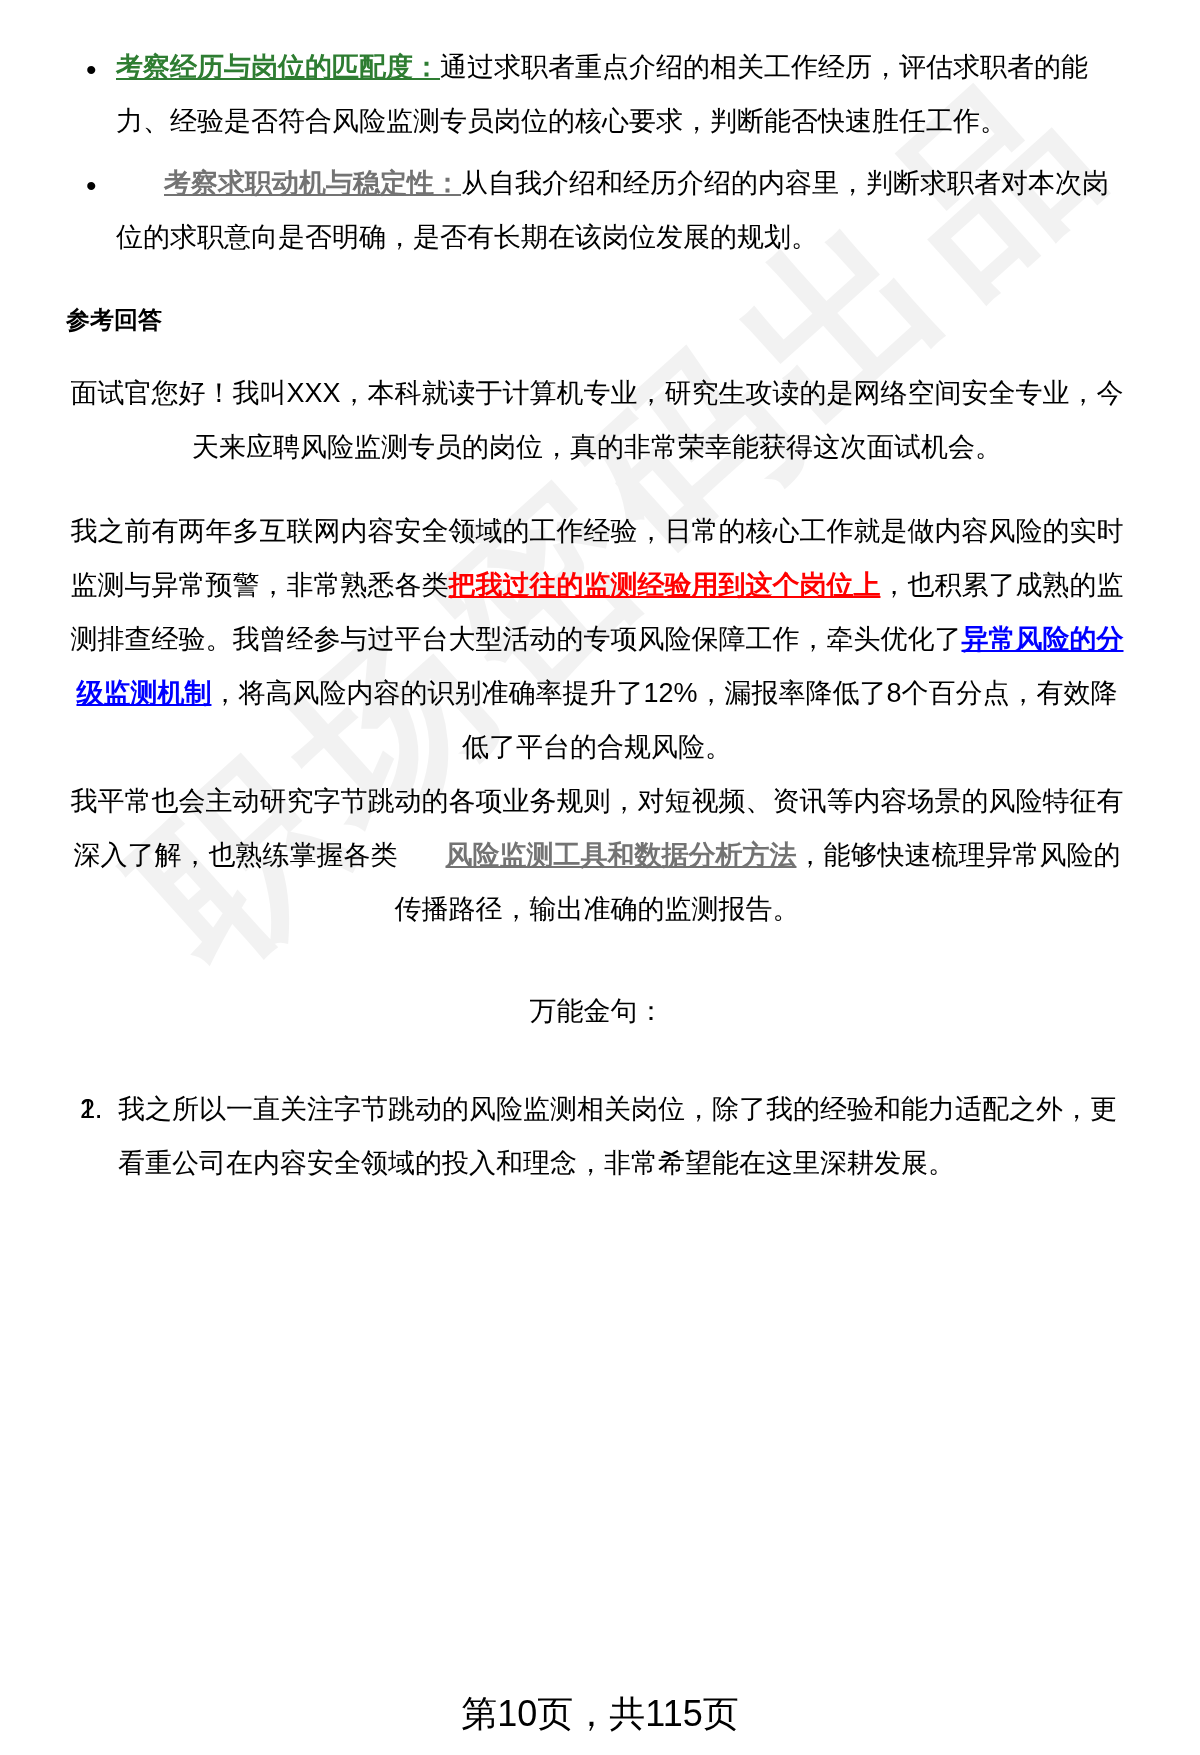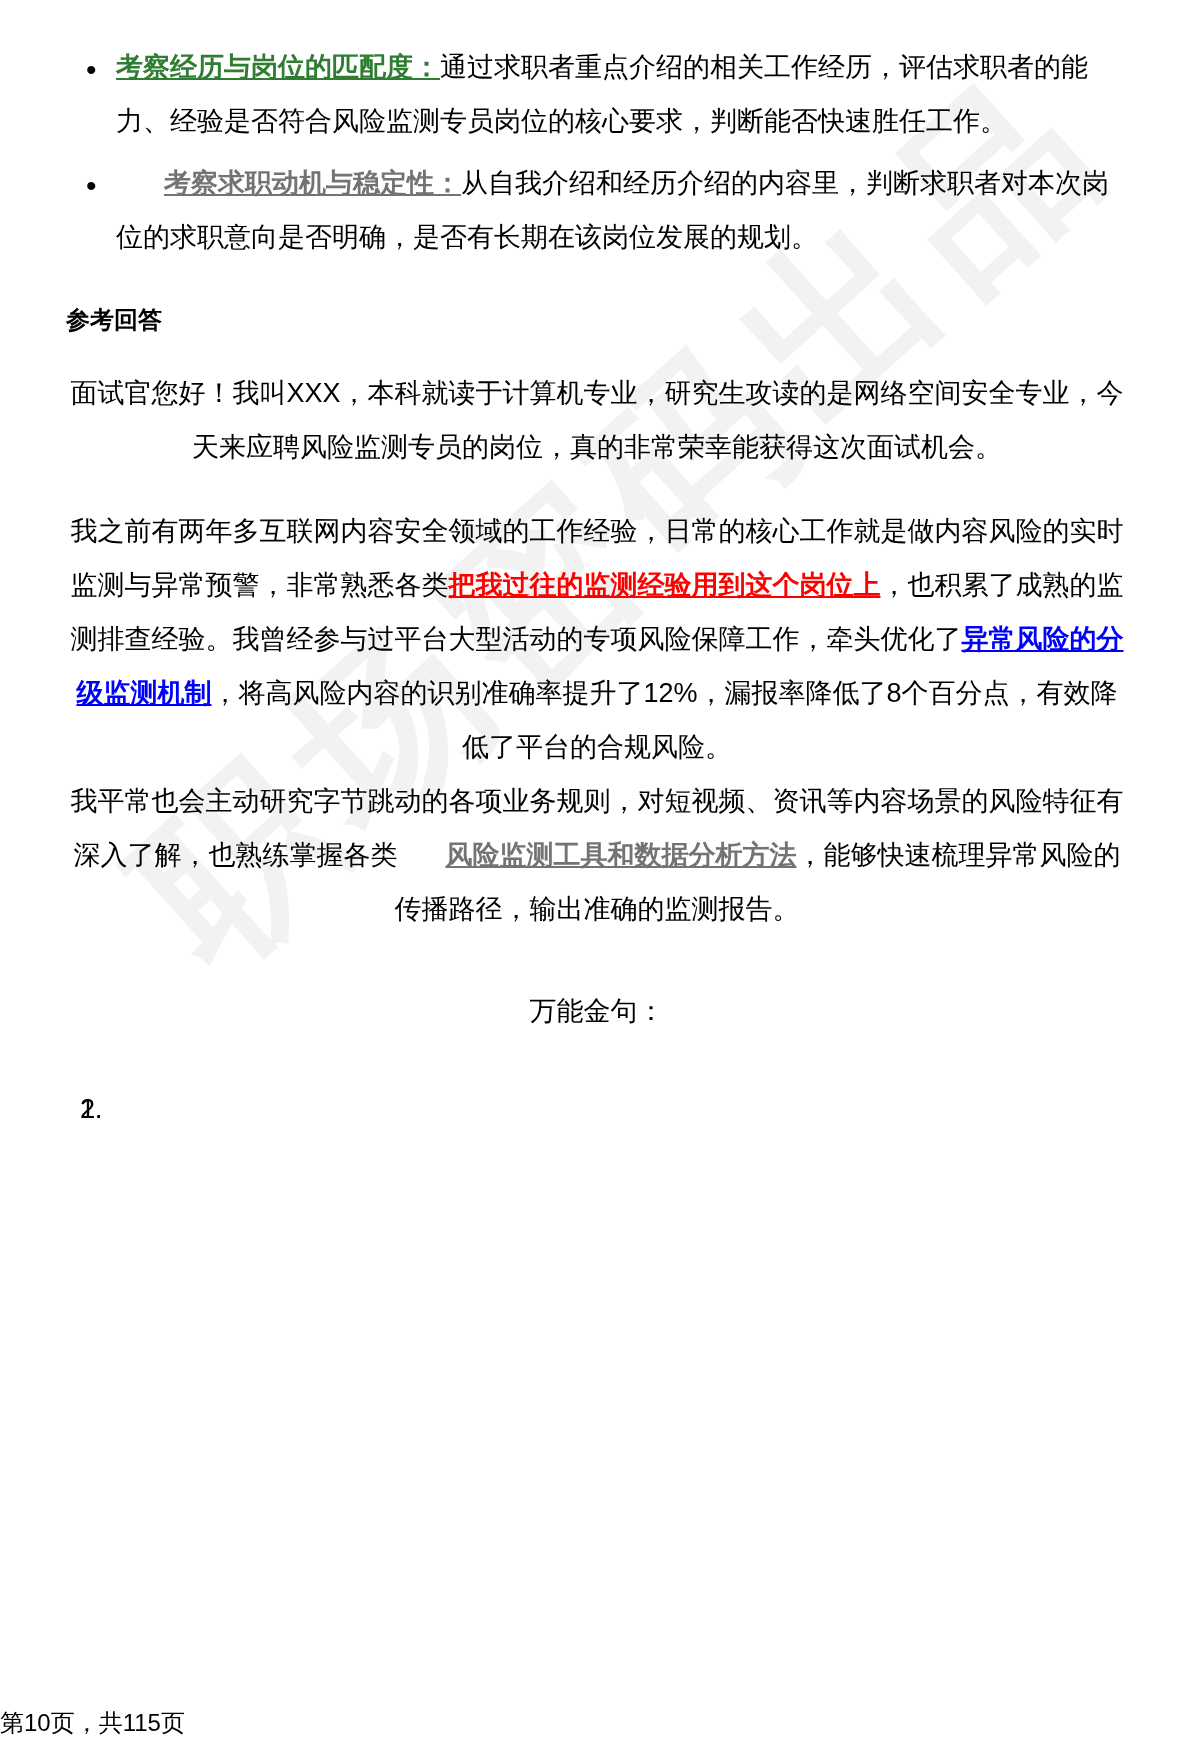--- a/index.html
+++ b/index.html
@@ -94,21 +94,22 @@
   .num-marker {
     position: absolute;
     left: 14px;
     top: 0;
   }
   .footer {
     position: absolute;
     bottom: 16px;
     left: 0;
     width: 100%;
-    font-size: 24px;
+    text-align: center;
+    font-size: 36px;
     z-index: 1;
   }
 </style>
 </head>
 <body>
 
 <div class="watermark">职场密码出品</div>
 
 <div class="page">
 
@@ -130,19 +131,19 @@
   <p class="para"><span>我平常也会主动研究字节跳动的各项业务规则，对短视频、资讯等内容场景的风险特征有深入了解，也熟练掌握各类</span><span class="hl c-green">风险监测工具和数据分析方法</span><span>，能够快速梳理异常风险的传播路径，输出准确的监测报告。</span></p>
 
 
   <p class="para golden-label">万能金句：</p>
 
   <ol class="num-list">
     <li class="num-item">
       <span class="num-marker">1.</span>
     </li>
     <li class="num-item">
-      <span class="num-marker">2.</span>
+      <span class="num-marker">2.</span><span>我之所以一直关注字节跳动的风险监测相关岗位，除了我的经验和能力适配之外，更看重公司在内容安全领域的投入和理念，非常希望能在这里深耕发展。</span>
     </li>
   </ol>
 
 </div>
 
 <div class="footer">第10页，共115页</div>
 
 </body></html>

